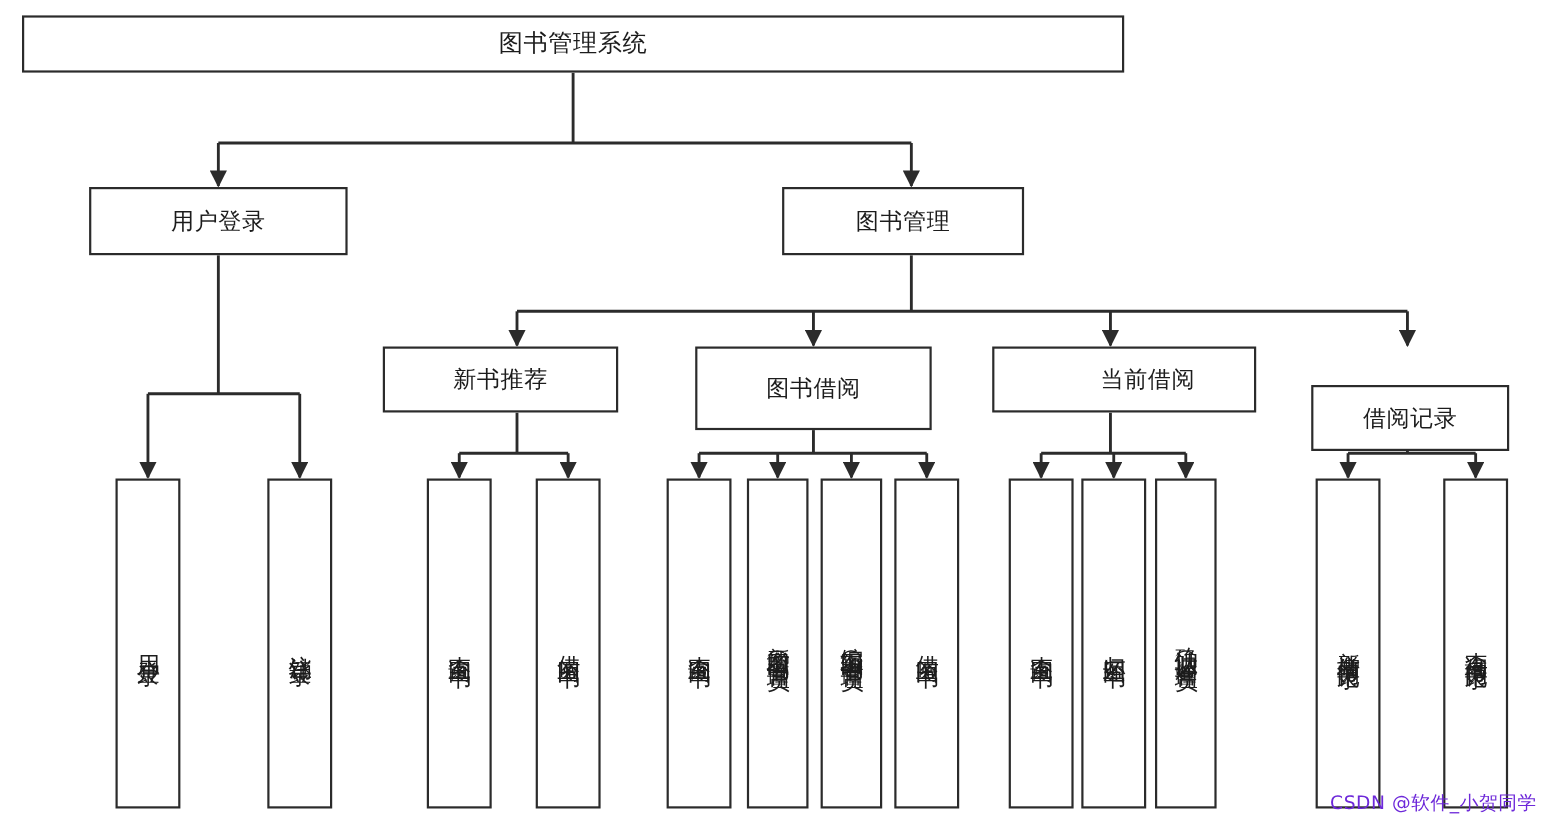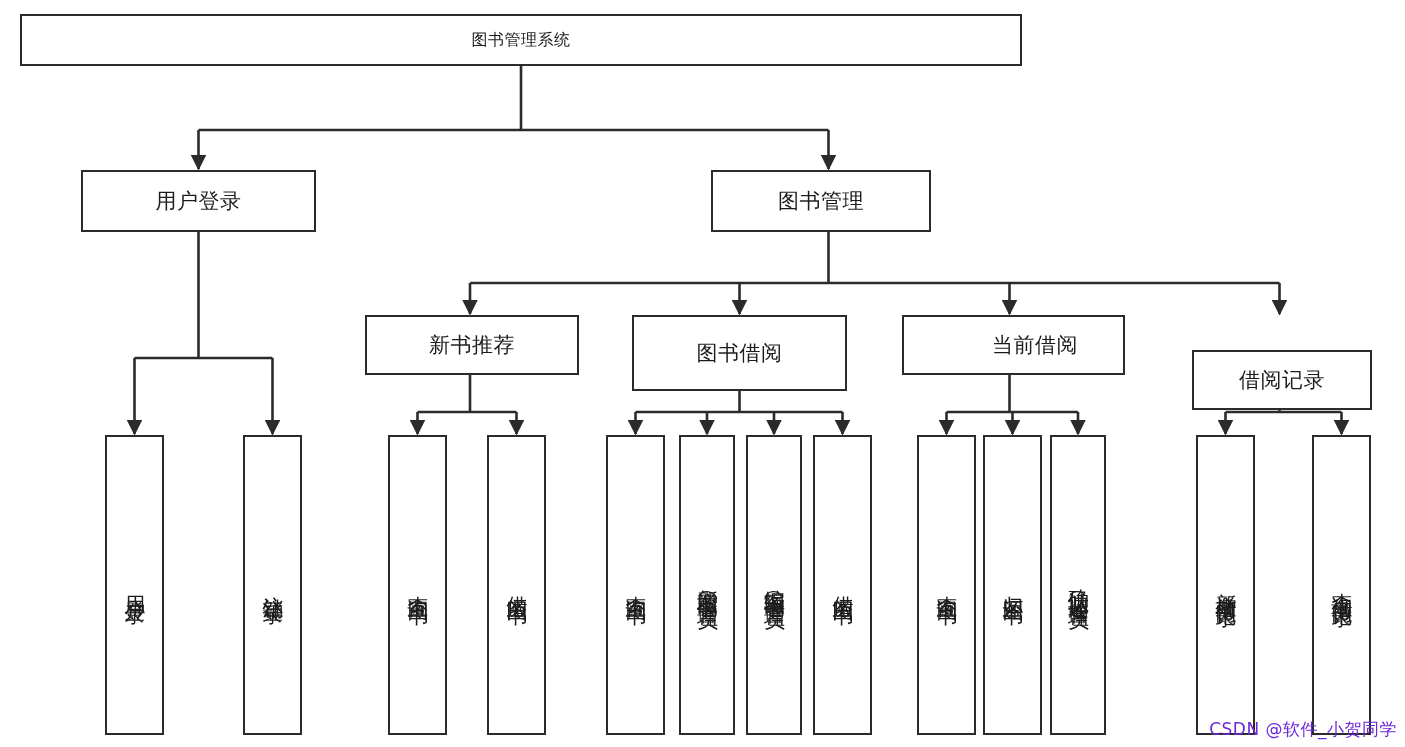--- a/index.html
+++ b/index.html
@@ -34,21 +34,21 @@
     color:#1c1c1c;
     text-align:center;
     line-height:1.18;
     white-space:pre;
   }
   .node.horizontal .label{
     font-size:21px;
     letter-spacing:.5px;
   }
   .node.root .label{
-    font-size:16px;
+    font-size:22px;
     letter-spacing:.5px;
   }
   .node.leaf{
     border-width:2px;
   }
   .node.leaf .label{
     writing-mode:vertical-rl;
     text-orientation:upright;
     font-size:21px;
     letter-spacing:3px;
@@ -116,27 +116,27 @@
   <div id="node-layer">
       <div class="node root horizontal" id="n-root" style="left: 20px; top: 14px; width: 1002px; height: 52px;">
         <span class="label">图书管理系统</span>
       </div>
       <div class="node horizontal" id="n-user-login" style="left: 81px; top: 170px; width: 235px; height: 62px;">
         <span class="label">用户登录</span>
       </div>
       <div class="node horizontal" id="n-book-management" style="left: 711px; top: 170px; width: 220px; height: 62px;">
         <span class="label">图书管理</span>
       </div>
-      <div class="node horizontal" id="n-new-book-recommend" style="left: 365px; top: 315px; width: 214px; height: 60px;">
+      <div class="node horizontal" id="n-new-book-recommend" style="left: 348px; top: 315px; width: 214px; height: 60px;">
         <span class="label">新书推荐</span>
       </div>
       <div class="node horizontal" id="n-book-borrow" style="left: 632px; top: 315px; width: 215px; height: 76px;">
         <span class="label">图书借阅</span>
       </div>
-      <div class="node horizontal" id="n-current-borrow" style="left: 902px; top: 315px; width: 223px; height: 60px; padding-left: 43px;">
+      <div class="node horizontal" id="n-current-borrow" style="left: 902px; top: 315px; width: 240px; height: 60px; padding-left: 43px;">
         <span class="label">当前借阅</span>
       </div>
       <div class="node horizontal" id="n-borrow-record" style="left: 1192px; top: 315px; width: 180px; height: 60px; margin-top: 35px;">
         <span class="label">借阅记录</span>
       </div>
       <div class="node leaf" id="n-leaf-user-login" style="left: 105px; top: 435px; width: 59px; height: 300px;">
         <span class="label">用户登录</span>
       </div>
       <div class="node leaf" id="n-leaf-logout" style="left: 243px; top: 435px; width: 59px; height: 300px;">
         <span class="label">注销登录</span>

